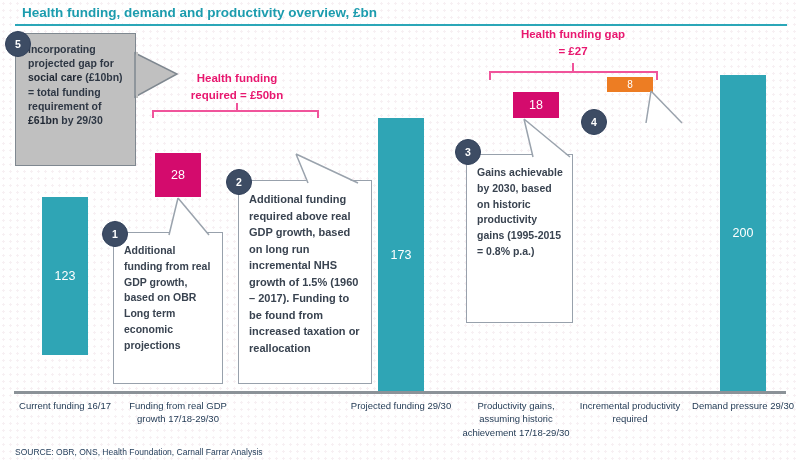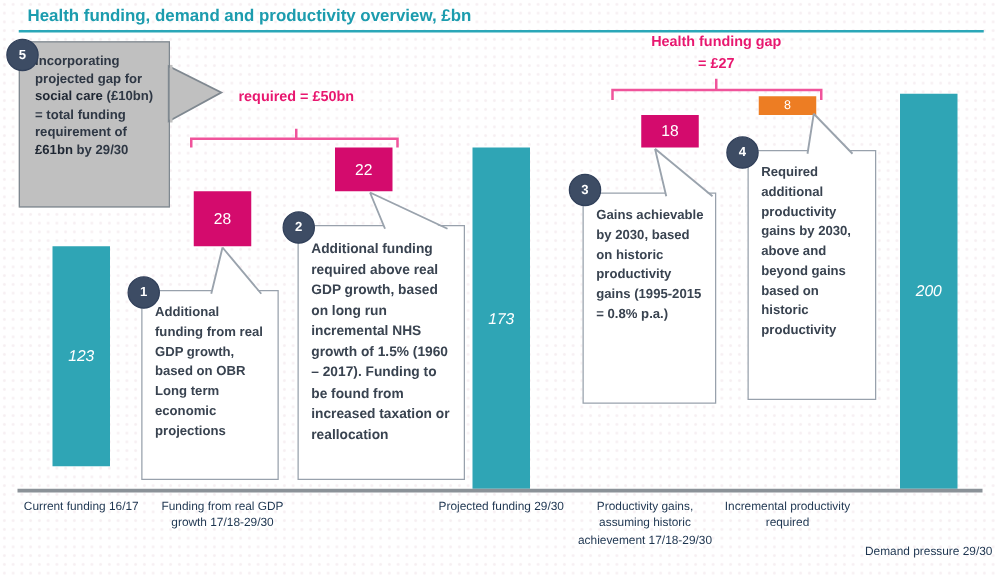--- a/index.html
+++ b/index.html
@@ -4,21 +4,21 @@
 <style>
   html,body{margin:0;padding:0;}
   body{font-family:"Liberation Sans", sans-serif; background:#fff;}
   .canvas{position:relative;width:800px;height:462px;overflow:hidden;background:#fff;
     background-image:radial-gradient(circle, rgba(205,160,180,0.16) 1px, transparent 1.2px);
     background-size:7px 7px;}
   .title{position:absolute;left:22px;top:5px;font-size:13.5px;font-weight:bold;color:#1c9cae;}
   .title-rule{position:absolute;left:15px;top:24px;width:772px;height:2px;background:#2ba7b8;}
   .bar{position:absolute;width:46px;display:flex;align-items:center;justify-content:center;
     color:#fff;font-size:12.5px;z-index:1;}
-  .bar.teal{background:#2fa5b5;font-style:italic;}
+  .bar.teal{background:#2fa5b5;}
   .bar.pink{background:#d40b6d;}
   .bar.orange{background:#ed7d23;}
   .bar.tiny{font-size:10px;}
   .baseline{position:absolute;left:14px;top:391px;width:772px;height:2.5px;background:#8b9298;z-index:1;}
   .axis-label{position:absolute;top:399px;width:110px;text-align:center;font-size:9.5px;
     font-weight:normal;color:#1d3550;line-height:1.4;z-index:1;}
   .callout{position:absolute;background:#fff;border:1.5px solid #98a1ac;
     font-size:10.5px;font-weight:600;color:#394350;line-height:1.5;
     padding:10px 7px 6px 10px;box-sizing:border-box;z-index:2;}
   .callout.grey{background:#c0c0c0;border:1.5px solid #7f8890;color:#2e3744;line-height:1.35;
@@ -33,28 +33,25 @@
   .source{position:absolute;left:15px;top:447px;font-size:8.5px;color:#28425e;z-index:1;}
 </style>
 </head>
 <body>
 
 <div class="canvas">
 
   <div class="title">Health funding, demand and productivity overview, £bn</div>
   <div class="title-rule"></div>
 
-  <div class="bar teal" style="left:42px;top:197px;height:176px;">
+  <div class="bar teal" style="left:42px;top:197px;height:158px;">
       <span>123</span>
     </div>
   <div class="bar pink" style="left:155px;top:153px;height:44px;">
       <span>28</span>
-    </div>
-  <div class="bar pink" style="left:268px;top:118px;height:35px;">
-      <span>22</span>
     </div>
   <div class="bar teal" style="left:378px;top:118px;height:273px;">
       <span>173</span>
     </div>
   <div class="bar pink" style="left:493px;top:92px;height:26px;margin-left:20px;">
       <span>18</span>
     </div>
   <div class="bar orange tiny" style="left:607px;top:77px;height:15px;">
       <span>8</span>
     </div>
@@ -62,37 +59,34 @@
       <span>200</span>
     </div>
 
   <div class="baseline"></div>
 
   <div class="axis-label" style="left:10px;">Current funding 16/17</div>
   <div class="axis-label" style="left:123px;">Funding from real GDP growth 17/18-29/30</div>
   <div class="axis-label" style="left:346px;">Projected funding 29/30</div>
   <div class="axis-label" style="left:461px;">Productivity gains, assuming historic achievement 17/18-29/30</div>
   <div class="axis-label" style="left:575px;">Incremental productivity required</div>
-  <div class="axis-label" style="left:688px;margin-top:36px;">Demand pressure 29/30</div>
+  <div class="axis-label" style="left:688px;">Demand pressure 29/30</div>
 
   <div class="callout grey" style="left:15px;top:33px;width:121px;height:133px;">
     <span>Incorporating projected gap for </span><b>social care</b><span> (£10bn) = total funding requirement of </span><b>£61bn</b><span> by 29/30</span>
   </div>
 
   <div class="callout" style="left:113px;top:232px;width:110px;height:152px;">
     <span>Additional funding from real GDP growth, based on OBR Long term economic projections</span>
   </div>
   <div class="callout" style="left:238px;top:180px;width:134px;height:204px;font-size:11px;">
     <span>Additional funding required above real GDP growth, based on long run incremental NHS growth of 1.5% (1960 – 2017). Funding to be found from increased taxation or reallocation</span>
   </div>
   <div class="callout" style="left:466px;top:154px;width:107px;height:169px;">
     <span>Gains achievable by 2030, based on historic productivity gains (1995-2015 = 0.8% p.a.)</span>
-  </div>
-  <div class="callout" style="left:598px;top:120px;width:103px;height:200px;">
-    <span>Required additional productivity gains by 2030, above and beyond gains based on historic productivity</span>
   </div>
 
   <svg class="overlay" viewBox="0 0 800 462">
 
     <polygon points="135,53 135,97 177,74" fill="#c0c0c0" stroke="#7f8890" stroke-width="1.5"></polygon>
     <rect x="136" y="52" width="2" height="46" fill="#c0c0c0"></rect>
 
     <polygon points="178,198 169,236 209,236" fill="#ffffff"></polygon>
     <path d="M178,198 L169,235 M178,198 L209,235" stroke="#9aa3ad" stroke-width="1.5" fill="none"></path>
     <polygon points="296,154 308,184 358,184" fill="#ffffff"></polygon>
@@ -100,27 +94,29 @@
     <polygon points="524,119 533,158 570,158" fill="#ffffff"></polygon>
     <path d="M524,119 L533,157 M524,119 L570,157" stroke="#9aa3ad" stroke-width="1.5" fill="none"></path>
     <polygon points="651,91 646,124 682,124" fill="#ffffff"></polygon>
     <path d="M651,91 L646,123 M651,91 L682,123" stroke="#9aa3ad" stroke-width="1.5" fill="none"></path>
 
     <path d="M153,118 L153,111 L318,111 L318,118 M237,111 L237,103" stroke="#f0549b" stroke-width="2" fill="none"></path>
     <path d="M490,80 L490,72 L657,72 L657,80 M573,72 L573,63" stroke="#f0549b" stroke-width="2" fill="none"></path>
   </svg>
 
   <div class="bracket-label" style="left:147px;top:70px;">
+    <div>Health funding</div>
     <div>required = £50bn</div>
   </div>
   <div class="bracket-label" style="left:483px;top:26px;">
     <div>Health funding gap</div>
     <div>= £27</div>
   </div>
 
   <div class="num-circle" style="left:5px;top:31px;">5</div>
   <div class="num-circle" style="left:102px;top:221px;">1</div>
   <div class="num-circle" style="left:226px;top:169px;">2</div>
   <div class="num-circle" style="left:455px;top:139px;">3</div>
   <div class="num-circle" style="left:581px;top:109px;">4</div>
 
+  <div class="source">SOURCE: OBR, ONS, Health Foundation, Carnall Farrar Analysis</div>
 
 </div>
 
 </body></html>

